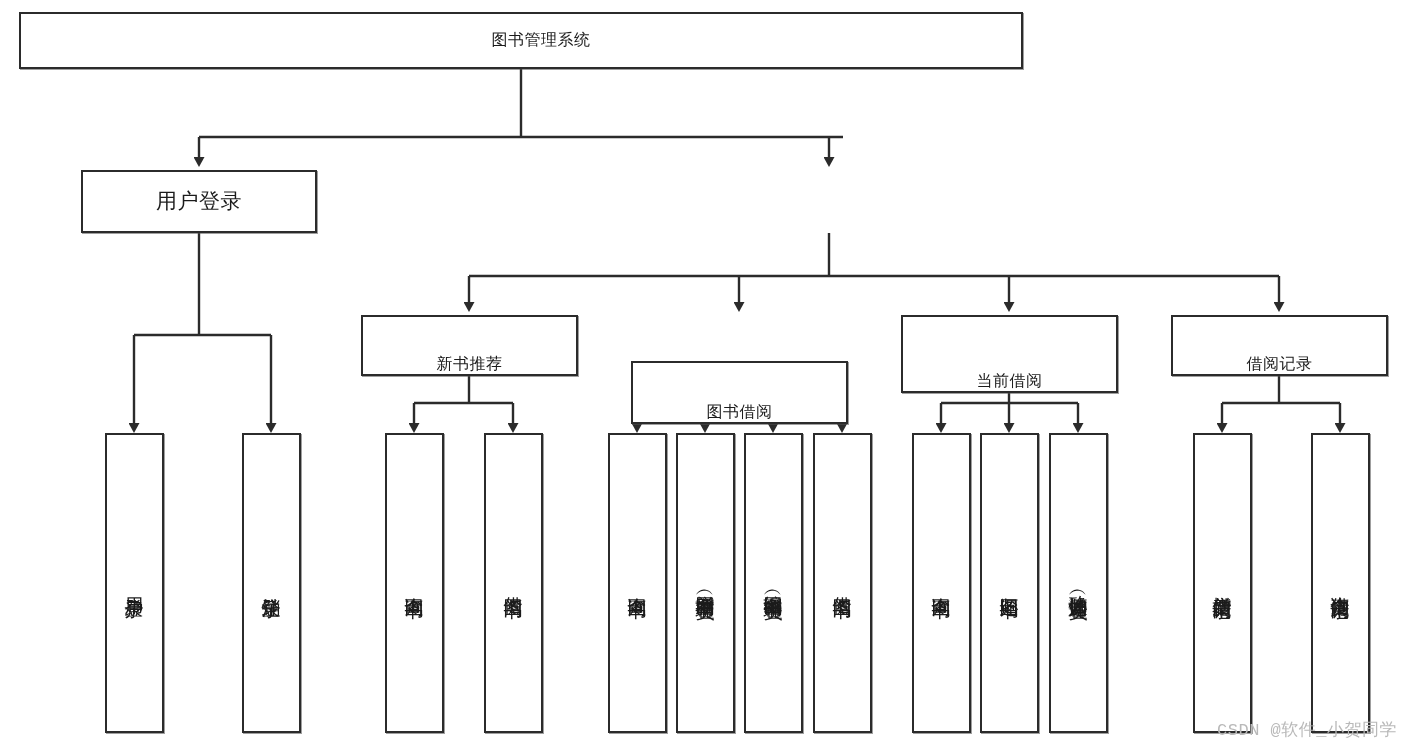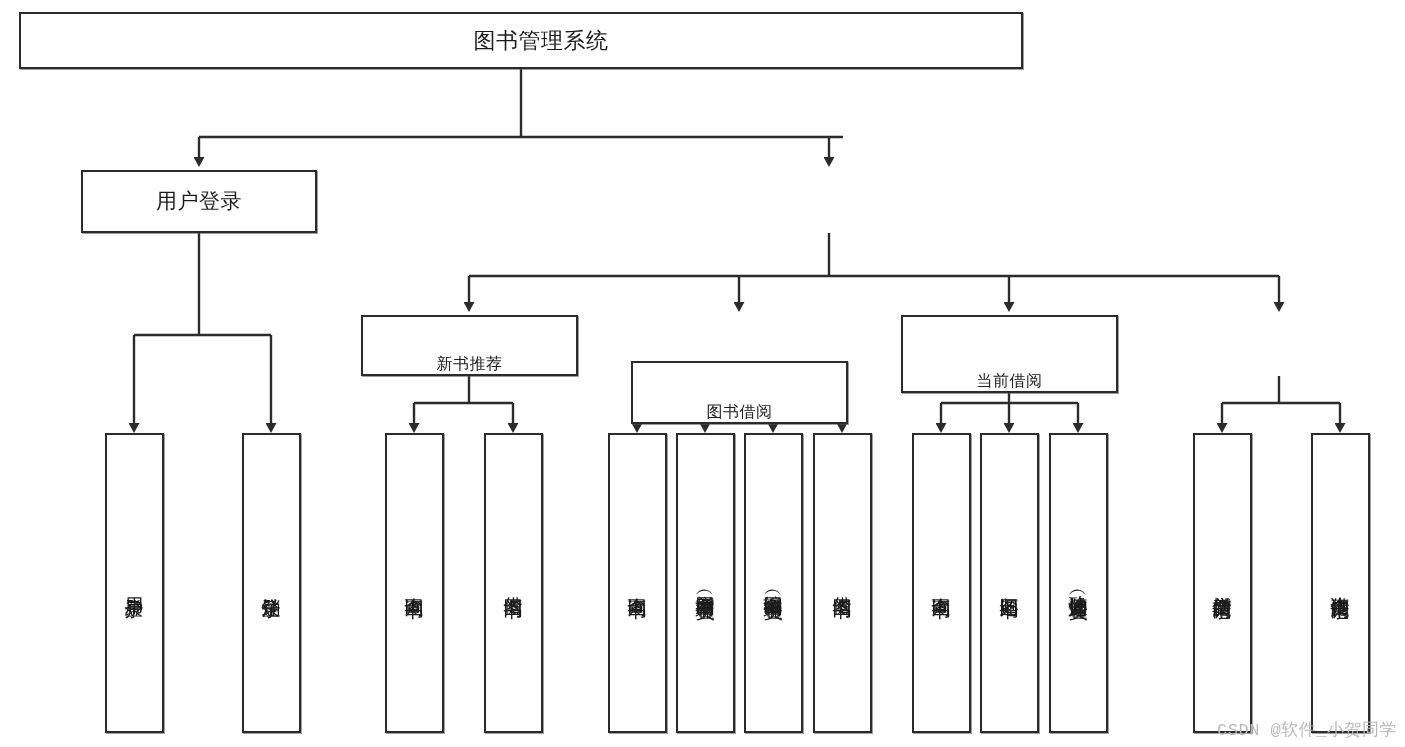--- a/index.html
+++ b/index.html
@@ -36,21 +36,21 @@
     justify-content: center;
     color: #1b1b1b;
   }
   .node .lbl {
     display: block;
     text-align: center;
     line-height: 1.18;
     letter-spacing: 0.5px;
   }
   .node.root {
-    font-size: 22px;
+    font-size: 16px;
     padding-left: 40px;
   }
   .node.level2 {
     font-size: 21px;
   }
   .node.level3 {
     font-size: 16px;
     align-items: flex-end;
   }
   .node.leaf {
@@ -143,20 +143,23 @@
 
   <div class="node level3" style="left:361px; top:315px; width:217px; height:61px;">
     <span class="lbl">新书推荐</span>
   </div>
   <div class="node level3" style="left:631px; top:315px; width:217px; height:63px;margin-top:46px;">
     <span class="lbl">图书借阅</span>
   </div>
   <div class="node level3" style="left:901px; top:315px; width:217px; height:78px;">
     <span class="lbl">当前借阅</span>
   </div>
+  <div class="node level3" style="left:1171px; top:315px; width:217px; height:61px;">
+    <span class="lbl">借阅记录</span>
+  </div>
 
   <div class="node leaf" style="left:105px; top:433px; width:59px; height:300px;">
     <span class="lbl">用户登录</span>
   </div>
   <div class="node leaf" style="left:242px; top:433px; width:59px; height:300px;">
     <span class="lbl">注销登录</span>
   </div>
 
   <div class="node leaf" style="left:385px; top:433px; width:59px; height:300px;">
     <span class="lbl">查询图书</span>

